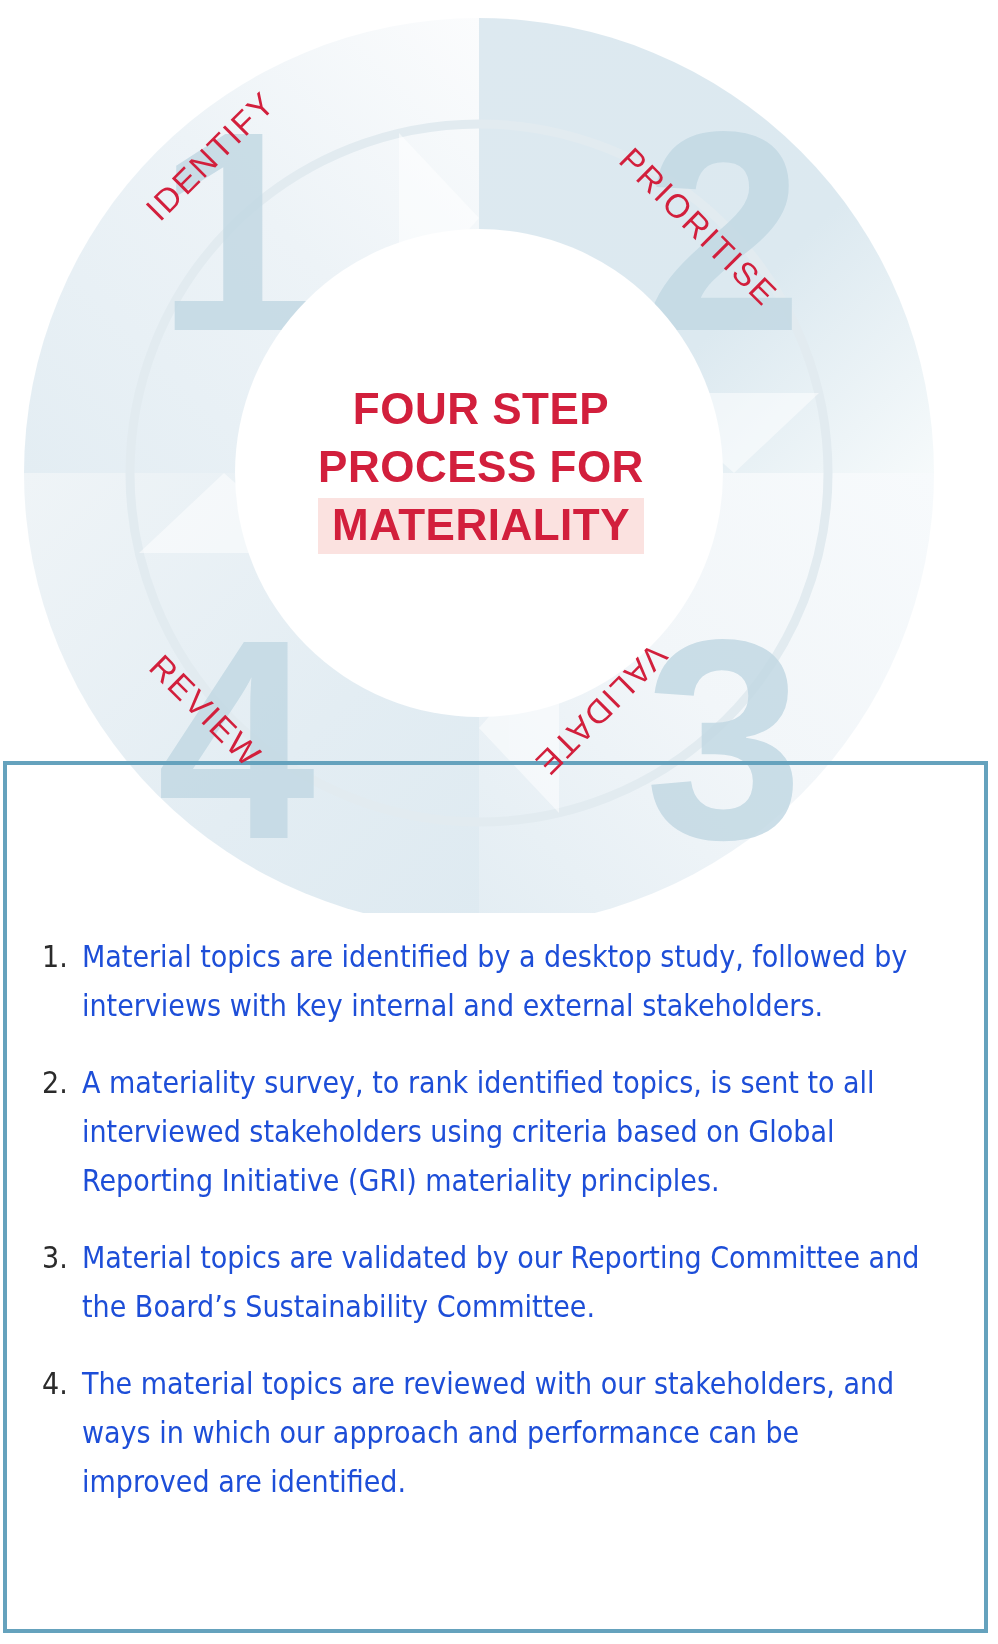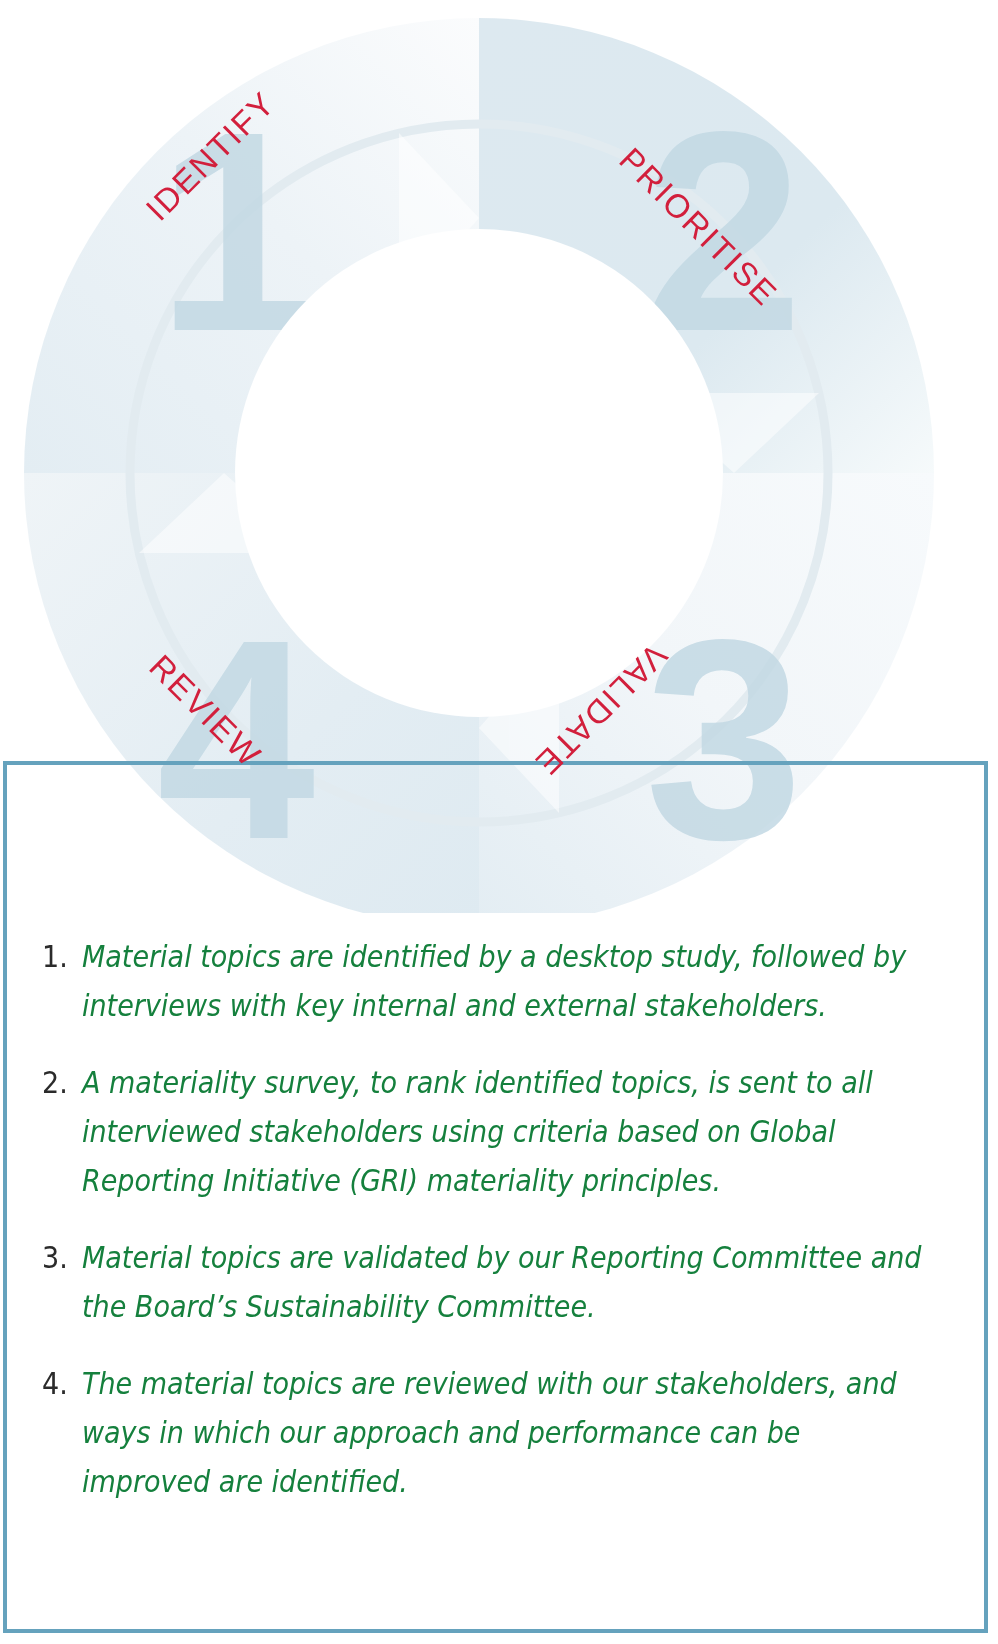--- a/index.html
+++ b/index.html
@@ -108,24 +108,23 @@
     font-size: 30px;
     line-height: 49px;
     color: #2B2B2B;
     font-family: "DejaVu Sans", sans-serif;
     font-stretch: condensed;
   }
   .list-text {
     flex: 1 1 auto;
     font-size: 30px;
     line-height: 49px;
-    color: #15803d;
+    color: #1d4ed8;
     font-family: "DejaVu Sans", sans-serif;
     font-stretch: condensed;
-    font-style: italic;
   }
 </style>
 </head>
 <body>
 
 <div id="canvas">
 
   <div class="cycle">
     <svg viewBox="0 0 910 910" xmlns="http://www.w3.org/2000/svg">
       <defs>
@@ -204,20 +203,25 @@
   </div>
 
   <div class="step-label" style="left:152px; top:196px; transform:rotate(-45deg);">IDENTIFY</div>
 
   <div class="step-label" style="left:625px; top:135px; transform:rotate(45deg);">PRIORITISE</div>
 
   <div class="step-label" style="left:661px; top:630px; transform:rotate(135deg);">VALIDATE</div>
 
   <div class="step-label" style="left:155px; top:642px; transform:rotate(45deg);">REVIEW</div>
 
+  <div class="center-title">
+    <div class="line">FOUR STEP</div>
+    <div class="line">PROCESS FOR</div>
+    <div class="line"><span class="hl">MATERIALITY</span></div>
+  </div>
 
   <div class="frame-fill"></div>
   <div class="frame"></div>
 
   <div class="list">
 
     <div class="list-item">
       <div class="list-num">1.</div>
       <div class="list-text">Material topics are identified by a desktop study, followed by interviews with key internal and external stakeholders.</div>
     </div>

